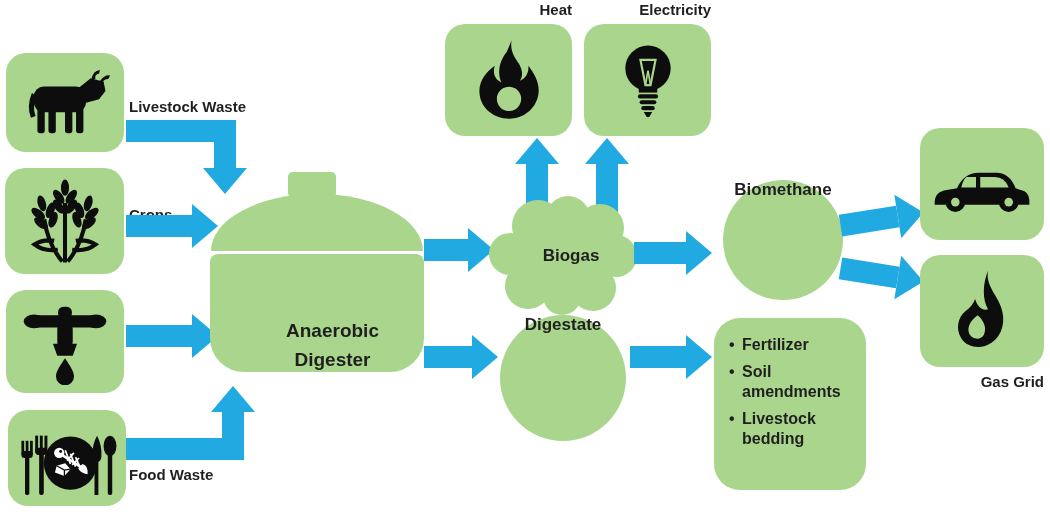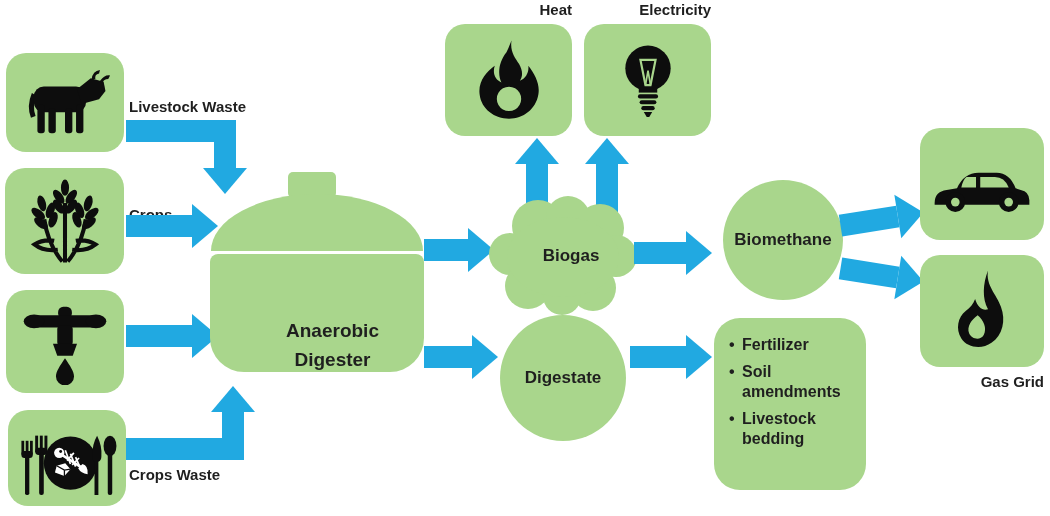--- a/index.html
+++ b/index.html
@@ -27,21 +27,21 @@
   .head-up{border-left:22px solid transparent;border-right:22px solid transparent;border-bottom:26px solid var(--blue);}
   .dg-nub{position:absolute;left:288px;top:172px;width:48px;height:26px;background:var(--green);border-radius:5px;}
   .dg-dome{position:absolute;left:211px;top:194px;width:212px;height:57px;background:var(--green);
     border-radius:106px 106px 0 0 / 57px 57px 0 0;}
   .dg-body{position:absolute;left:210px;top:254px;width:214px;height:118px;background:var(--green);
     border-radius:8px 8px 34px 34px;}
   .dg-label{position:absolute;left:210px;top:274px;width:245px;text-align:center;
     font-weight:bold;font-size:19px;line-height:1.55;margin-top:42px;}
   .circle-node{
     position:absolute;background:var(--green);border-radius:50%;
-    display:flex;align-items:center;justify-content:center;
+    display:flex;align-items:flex-start;justify-content:center;
     font-weight:bold;font-size:17px;text-align:center;
   }
   .cloud-label{position:absolute;font-weight:bold;font-size:17px;text-align:center;}
   .rot-arrow{position:absolute;width:84px;height:44px;}
   .list-box{
     position:absolute;left:714px;top:318px;width:152px;height:172px;
     background:var(--green);border-radius:26px;box-sizing:border-box;
     padding:17px 6px 8px 15px;
   }
   .bullet-item{display:flex;font-weight:bold;font-size:16px;line-height:1.25;margin-bottom:7px;}
@@ -124,21 +124,21 @@
       <path d="M48 59 L58 56 L64 63 L57 71 L46 67 Z" fill="#fff"></path>
       <path d="M48 59 L57 64 L64 63 M57 64 L57 71" stroke="currentColor" stroke-width="1.5" fill="none"></path>
       <path d="M95 24 Q101 36 100 48 Q100 53 96.5 54.5 L96.5 93 L92 93 L92 54.5 Q89.5 53 89.5 48 Q89 34 95 24 Z"></path>
       <ellipse cx="110" cy="36" rx="7.5" ry="12"></ellipse>
       <rect x="107.4" y="46" width="5.2" height="47" rx="2.4"></rect>
     </svg>
   </div>
 
   <div class="lbl" style="left:129px;top:98px;">Livestock Waste</div>
   <div class="lbl" style="left:129px;top:192px;margin-top:14px;">Crops</div>
-  <div class="lbl" style="left:129px;top:466px;">Crops Waste</div>
+  <div class="lbl" style="left:129px;top:466px;">Food Waste</div>
 
   <div>
     <div class="shaft" style="left:126px;top:120px;width:110px;height:22px;"></div>
     <div class="shaft" style="left:214px;top:134px;width:22px;height:36px;"></div>
     <div class="head head-down" style="left:203px;top:168px;"></div>
   </div>
   <div>
     <div class="shaft" style="left:126px;top:215px;width:66px;height:22px;"></div>
     <div class="head head-right" style="left:192px;top:204px;"></div>
   </div>

